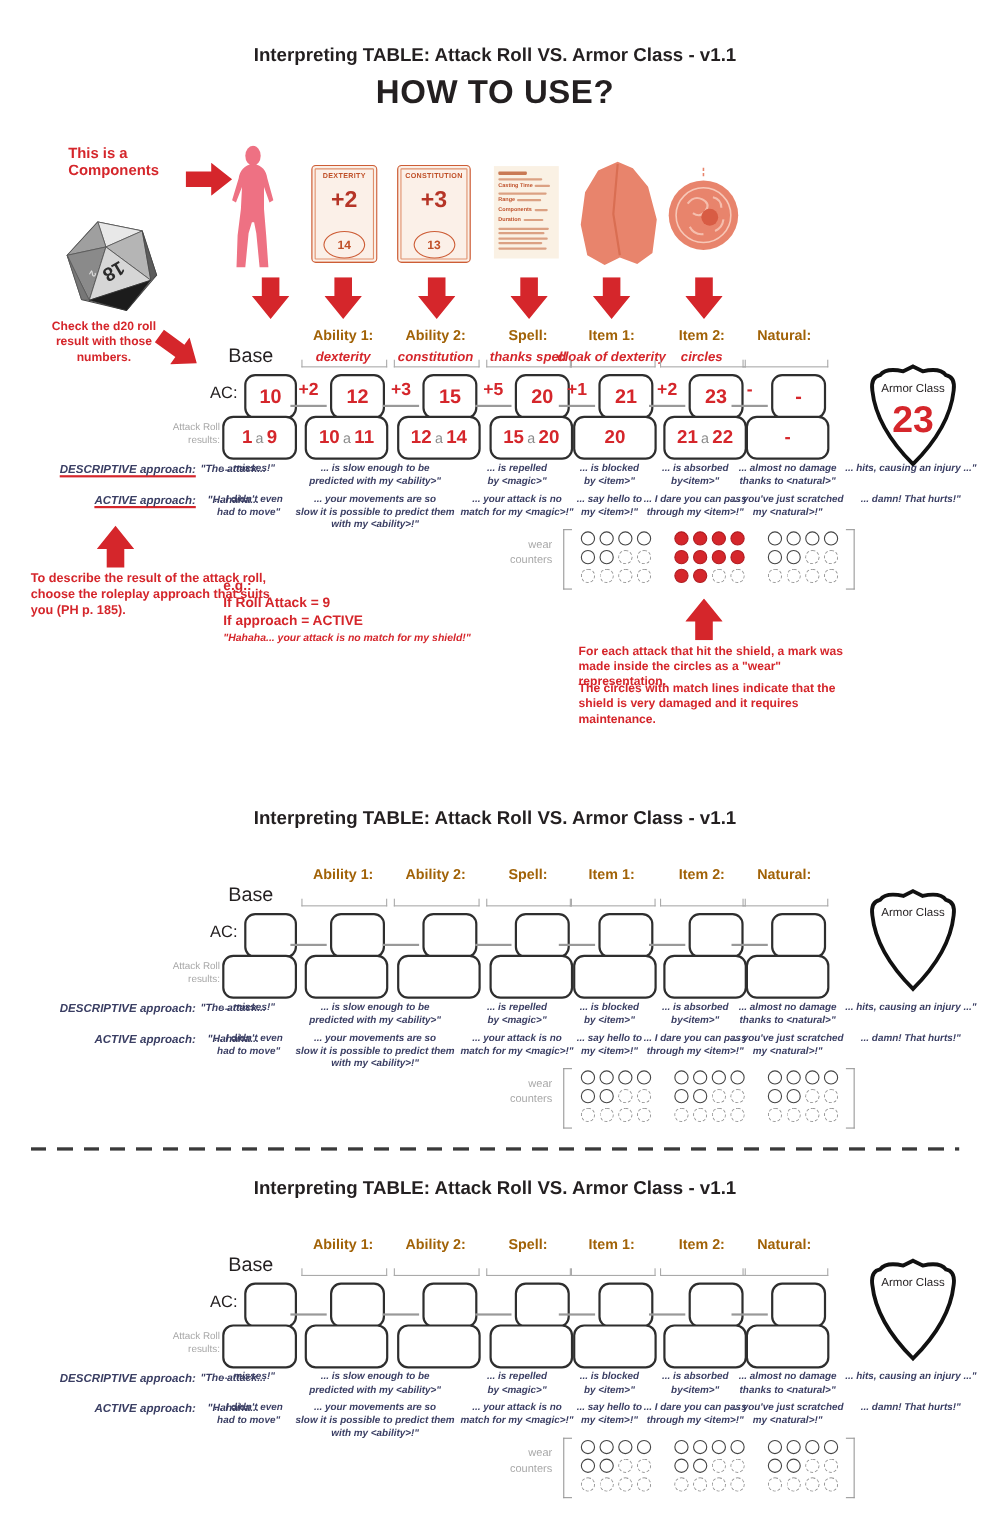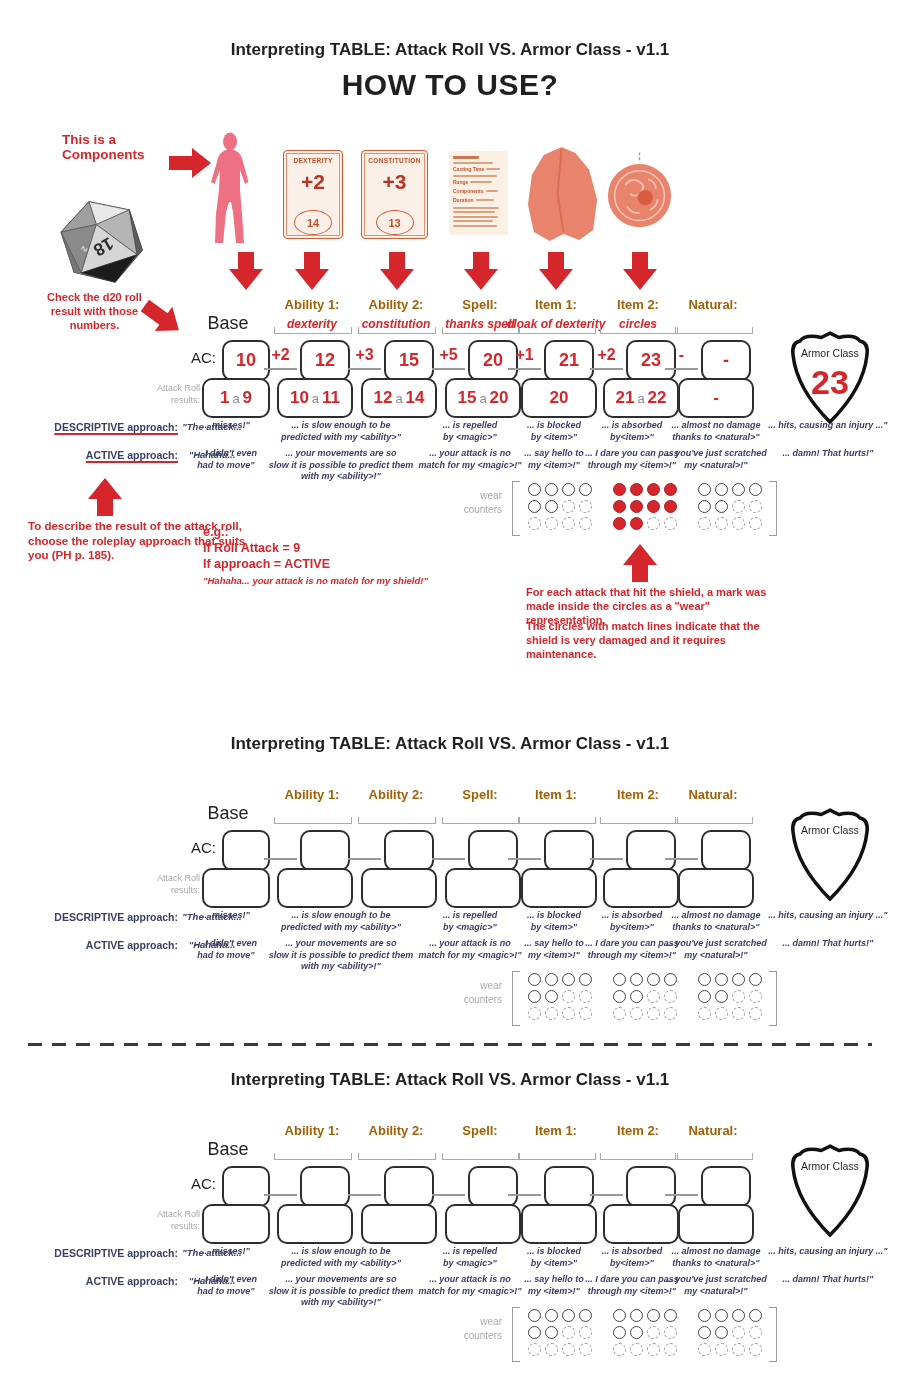--- a/index.html
+++ b/index.html
@@ -20,21 +20,21 @@
   .base{position:absolute;text-align:center;font-size:18px;color:#231f20;}
   .aclab{position:absolute;text-align:right;font-size:15px;color:#231f20;}
   .rolllab{position:absolute;text-align:right;font-size:9px;color:#a8a8a8;white-space:pre-line;line-height:1.3;}
   .box{position:absolute;border:2px solid #2e2e2e;border-radius:10px;background:#fff;
        display:flex;align-items:center;justify-content:center;}
   .boxval{font-size:18px;font-weight:700;color:#d5262b;}
   .rollval{font-size:17px;font-weight:700;color:#d5262b;}
   .rsep{font-size:13px;font-weight:500;color:#8a8a8a;padding:0 3px;}
   .modline{position:absolute;border-bottom:2px solid #999;height:0;}
   .modnum{position:absolute;text-align:center;font-size:16px;font-weight:700;color:#d5262b;}
-  .applab{position:absolute;text-align:right;font-size:10.5px;font-weight:700;color:#3a3e63;}
+  .applab{position:absolute;text-align:right;font-size:10.5px;font-weight:700;font-style:italic;color:#3a3e63;}
   .applab.ul{text-decoration:underline;text-decoration-color:#d5262b;text-decoration-thickness:1.5px;text-underline-offset:2px;}
   .intro{position:absolute;text-align:center;font-size:9.5px;font-weight:600;font-style:italic;color:#3a3e63;}
   .apptx{position:absolute;text-align:center;font-size:9px;font-weight:600;font-style:italic;color:#3a3e63;
          white-space:pre-line;line-height:1.3;}
   .wearlab{position:absolute;text-align:right;font-size:10px;color:#a8a8a8;white-space:pre-line;line-height:1.4;}
   .wbrk{position:absolute;width:7px;}
   .wbrk.l{border-left:1.5px solid #999;border-top:1.5px solid #999;border-bottom:1.5px solid #999;}
   .wbrk.r{border-right:1.5px solid #999;border-top:1.5px solid #999;border-bottom:1.5px solid #999;}
   .wc{position:absolute;width:13px;height:13px;border-radius:50%;box-sizing:border-box;}
   .wc.s{border:1.6px solid #444;}

